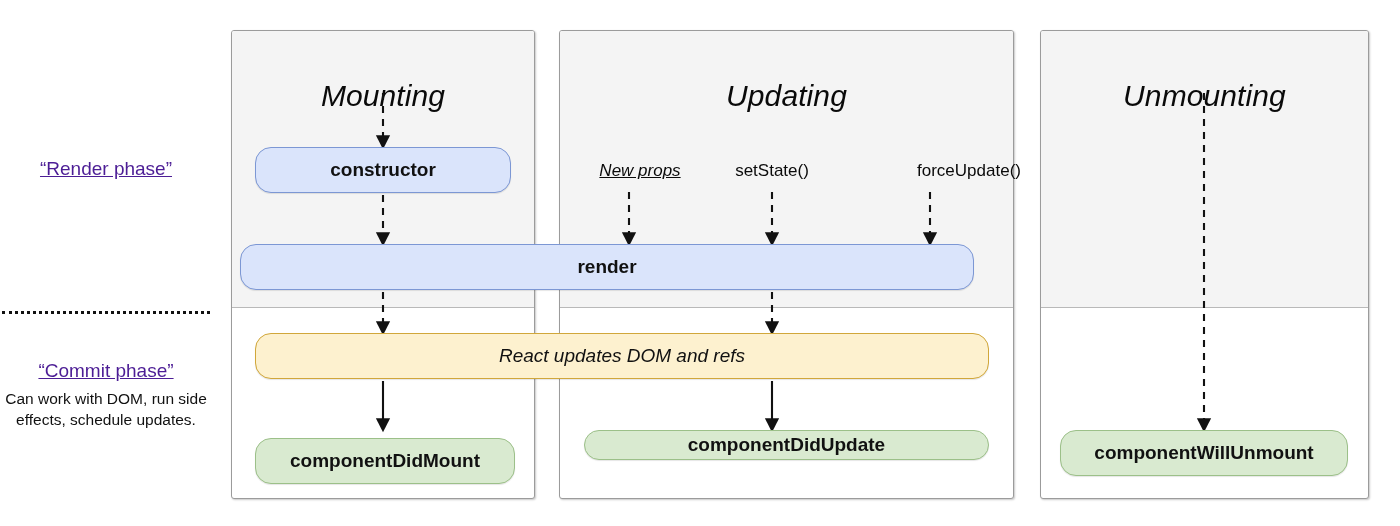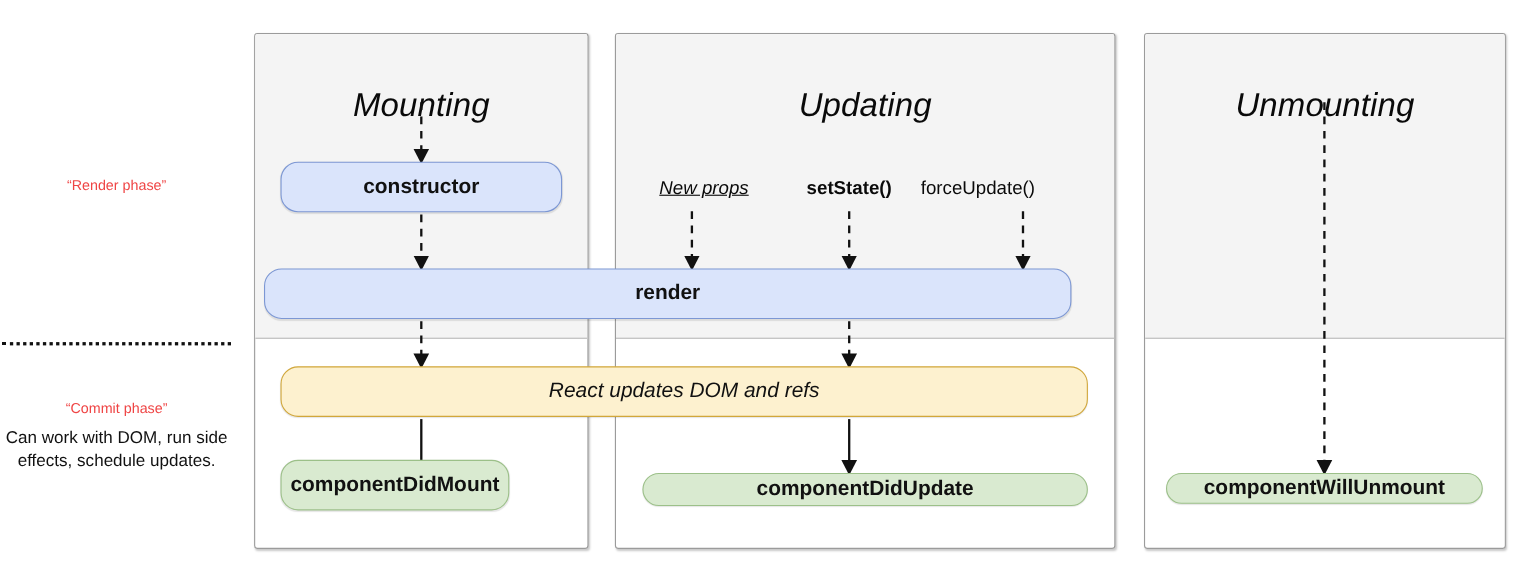--- a/index.html
+++ b/index.html
@@ -22,24 +22,25 @@
   }
 
   
   .legend {
     position: absolute;
     left: 0;
     width: 212px;
     text-align: center;
   }
   .legend-title {
-    font-size: 13px;
+    font-size: 19px;
     line-height: 26px;
-    color: #ef4444;
+    color: #4c1d95;
     white-space: nowrap;
+    text-decoration: underline;
   }
   .legend-body {
     font-size: 15.5px;
     line-height: 21px;
     color: #111;
     margin-top: 4px;
   }
   #legend-render { top: 156px; }
   #legend-commit { top: 358px; }
 
@@ -105,38 +106,38 @@
     box-shadow: 0 1px 1px rgba(0,0,0,0.10);
   }
   .node.blue   { background: #dae4fb; border: 1.6px solid #7c97d4; }
   .node.yellow { background: #fdf1cf; border: 1.6px solid #d1a73a; justify-content: center; }
   .node.green  { background: #d9ead0; border: 1.6px solid #9cc089; }
   .node.italic { font-style: italic; font-weight: normal; font-size: 19px; }
 
   #node-constructor        { left: 255px; top: 147px; width: 256px; height: 46px; }
   #node-render             { left: 240px; top: 244px; width: 734px; height: 46px; }
   #node-react-updates      { left: 255px; top: 333px; width: 734px; height: 46px; }
-  #node-did-mount          { left: 255px; top: 418px; width: 208px; height: 46px; }
+  #node-did-mount          { left: 255px; top: 438px; width: 260px; height: 46px; }
   #node-did-update         { left: 584px; top: 430px; width: 405px; height: 30px; text-align: right; }
-  #node-will-unmount       { left: 1060px; top: 430px; width: 288px; height: 28px; }
+  #node-will-unmount       { left: 1060px; top: 430px; width: 288px; height: 46px; }
 
   
   .trigger {
     position: absolute;
     font-size: 17px;
     line-height: 22px;
     text-align: center;
     color: #0a0a0a;
     white-space: nowrap;
     transform: translateX(-50%);
   }
   .trigger.italic { font-style: italic; }
   #trigger-new-props   { left: 640px; top: 160px; text-decoration: underline; }
-  #trigger-set-state   { left: 772px; top: 160px; font-weight: bold; }
-  #trigger-force-update{ left: 889px; top: 160px; }
+  #trigger-set-state   { left: 772px; top: 160px; }
+  #trigger-force-update{ left: 969px; top: 160px; }
 
   
   .arrows {
     position: absolute;
     inset: 0;
     pointer-events: none;
   }
 </style>
 </head>
 <body>

